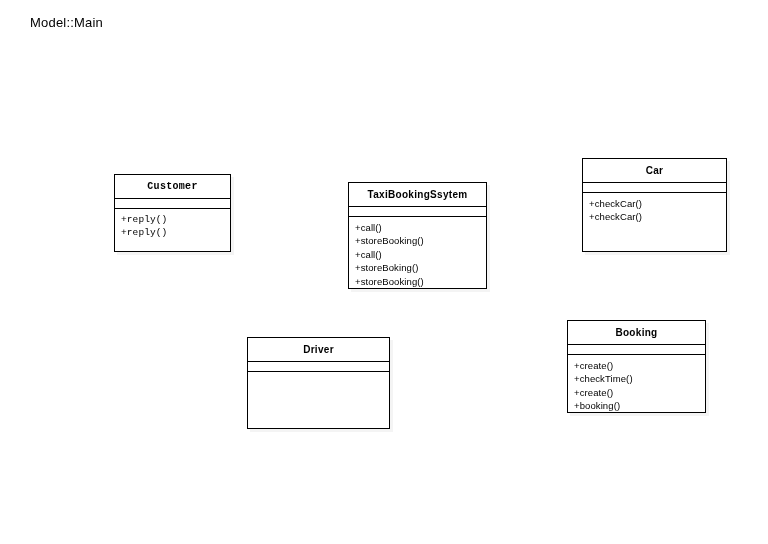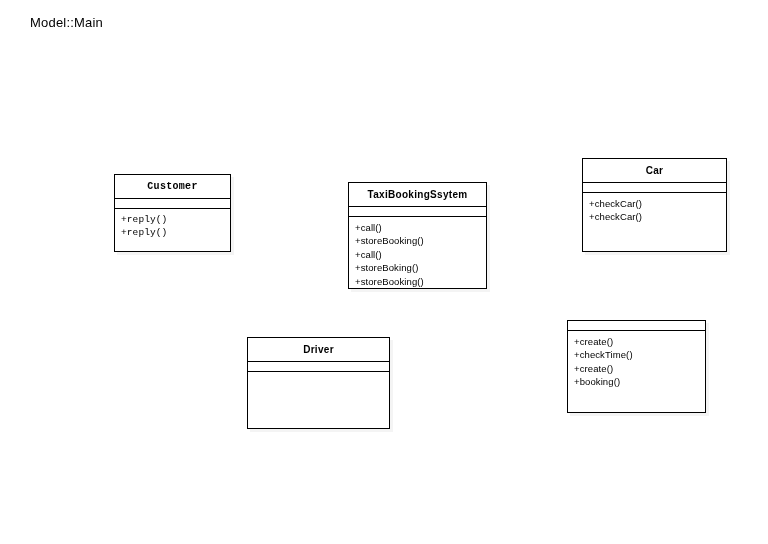--- a/index.html
+++ b/index.html
@@ -93,20 +93,21 @@
         <div class="uml-operations">
           <div class="uml-op">+checkCar()</div>
           <div class="uml-op">+checkCar()</div>
         </div>
       </div>
       <div class="uml-class" style="left: 247px; top: 313px; width: 143px; height: 92px; margin-top: 24px;">
         <div class="uml-header" style="height: 24px;">Driver</div>
         <div class="uml-attributes" style="height: 10px;"></div>
       </div>
       <div class="uml-class" style="left: 567px; top: 320px; width: 139px; height: 93px;">
+        <div class="uml-header" style="height: 24px;">Booking</div>
         <div class="uml-attributes" style="height: 10px;"></div>
         <div class="uml-operations">
           <div class="uml-op">+create()</div>
           <div class="uml-op">+checkTime()</div>
           <div class="uml-op">+create()</div>
           <div class="uml-op">+booking()</div>
         </div>
       </div>
     </div>
 

